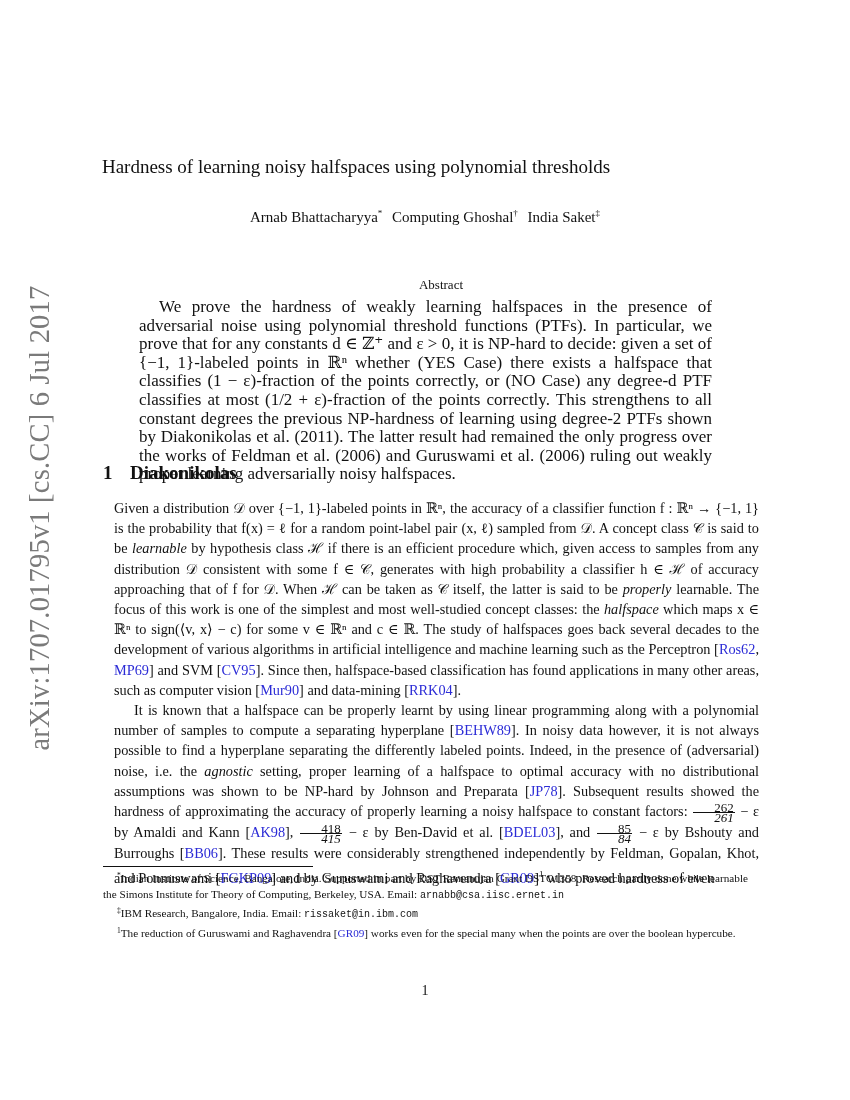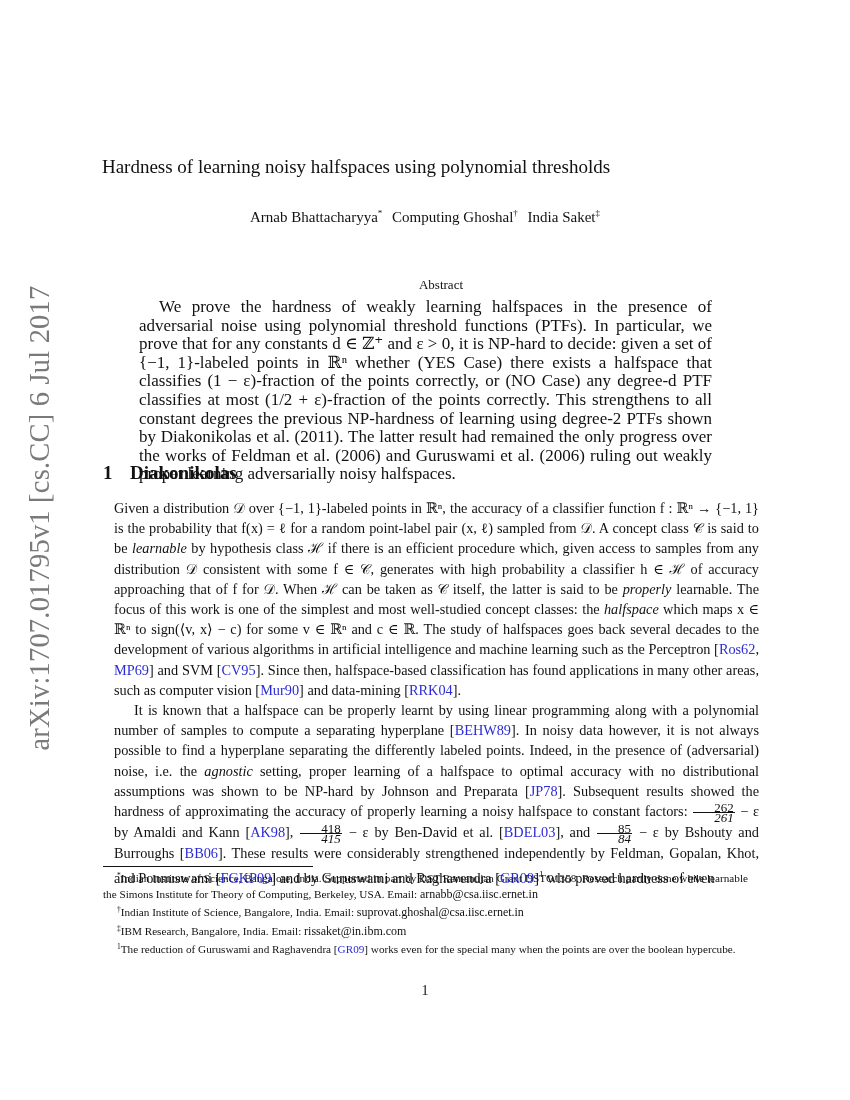--- a/index.html
+++ b/index.html
@@ -29,21 +29,21 @@
   .cite { color: #2b2bd6; }
   em { font-style: italic; }
   .frac { display: inline-block; vertical-align: middle; text-align: left; font-size: 13px; line-height: 9px; margin: 0 1px; }
   .frac .n { display: block; border-bottom: 0.8px solid #111; padding: 0 1px; }
   .frac .d { display: block; padding: 0 1px; font-style: italic; }
   .fn-rule { position: absolute; left: 103px; top: 866px; width: 210px; border-top: 1px solid #111; }
   .footnotes { position: absolute; left: 103px; width: 645px; top: 868px; font-size: 11.2px;
                line-height: 15.6px; text-align: justify; }
   .footnotes p { margin: 0; text-indent: 14px; }
   .footnotes sup { font-size: 7.5px; vertical-align: 4px; }
-  .mono { font-family: Liberation Serif, serif; font-size: 12px; }
+  .mono { font-family: Liberation Mono, monospace; font-size: 10px; }
   .page-number { position: absolute; left: 0; width: 850px; top: 983px; text-align: center; font-size: 14px; }
 </style>
 </head>
 <body>
 
 <div class="page">
 
   <div class="arxiv-stamp">
     <span>arXiv:1707.01795v1  [cs.CC]  6 Jul 2017</span>
   </div>
@@ -65,19 +65,18 @@
 
   <div class="body">
     <p><span>Given a distribution 𝒟 over {−1, 1}-labeled points in ℝⁿ, the accuracy of a classifier function f : ℝⁿ → {−1, 1} is the probability that f(x) = ℓ for a random point-label pair (x, ℓ) sampled from 𝒟. A concept class 𝒞 is said to be </span><em>learnable</em><span> by hypothesis class ℋ if there is an efficient procedure which, given access to samples from any distribution 𝒟 consistent with some f ∈ 𝒞, generates with high probability a classifier h ∈ ℋ of accuracy approaching that of f for 𝒟. When ℋ can be taken as 𝒞 itself, the latter is said to be </span><em>properly</em><span> learnable. The focus of this work is one of the simplest and most well-studied concept classes: the </span><em>halfspace</em><span> which maps x ∈ ℝⁿ to sign(⟨v, x⟩ − c) for some v ∈ ℝⁿ and c ∈ ℝ. The study of halfspaces goes back several decades to the development of various algorithms in artificial intelligence and machine learning such as the Perceptron [</span><span class="cite">Ros62</span><span>, </span><span class="cite">MP69</span><span>] and SVM [</span><span class="cite">CV95</span><span>]. Since then, halfspace-based classification has found applications in many other areas, such as computer vision [</span><span class="cite">Mur90</span><span>] and data-mining [</span><span class="cite">RRK04</span><span>].</span></p>
     <p><span>It is known that a halfspace can be properly learnt by using linear programming along with a polynomial number of samples to compute a separating hyperplane [</span><span class="cite">BEHW89</span><span>]. In noisy data however, it is not always possible to find a hyperplane separating the differently labeled points. Indeed, in the presence of (adversarial) noise, i.e. the </span><em>agnostic</em><span> setting, proper learning of a halfspace to optimal accuracy with no distributional assumptions was shown to be NP-hard by Johnson and Preparata [</span><span class="cite">JP78</span><span>]. Subsequent results showed the hardness of approximating the accuracy of properly learning a noisy halfspace to constant factors: </span><span class="frac"><span class="n">262</span><span class="d">261</span></span><span> − ε by Amaldi and Kann [</span><span class="cite">AK98</span><span>], </span><span class="frac"><span class="n">418</span><span class="d">415</span></span><span> − ε by Ben-David et al. [</span><span class="cite">BDEL03</span><span>], and </span><span class="frac"><span class="n">85</span><span class="d">84</span></span><span> − ε by Bshouty and Burroughs [</span><span class="cite">BB06</span><span>]. These results were considerably strengthened independently by Feldman, Gopalan, Khot, and Ponnuswami [</span><span class="cite">FGKP09</span><span>] and by Guruswami and Raghavendra [</span><span class="cite">GR09</span><span>]</span><sup style="font-size:9px">1</sup><span> who proved hardness of even</span></p>
   </div>
 
   <div class="fn-rule"></div>
 
   <div class="footnotes">
     <p><sup>*</sup><span>Indian Institute of Science, Bangalore, India. Supported in part by DST Ramanujan Grant DSTO1358. Research partly done while learnable the Simons Institute for Theory of Computing, Berkeley, USA. Email: </span><span class="mono">arnabb@csa.iisc.ernet.in</span></p>
-    <p><sup>†</sup><span>Indian Institute of Science, Bangalore, India. Email: </span><span class="mono">suprovat.ghoshal@csa.iisc.ernet.in</span></p>
     <p><sup>‡</sup><span>IBM Research, Bangalore, India. Email: </span><span class="mono">rissaket@in.ibm.com</span></p>
     <p><sup>1</sup><span>The reduction of Guruswami and Raghavendra [</span><span class="cite">GR09</span><span>] works even for the special many when the points are over the boolean hypercube.</span></p>
   </div>
 
   <div class="page-number">1</div>
 </div>
 
 </body></html>

